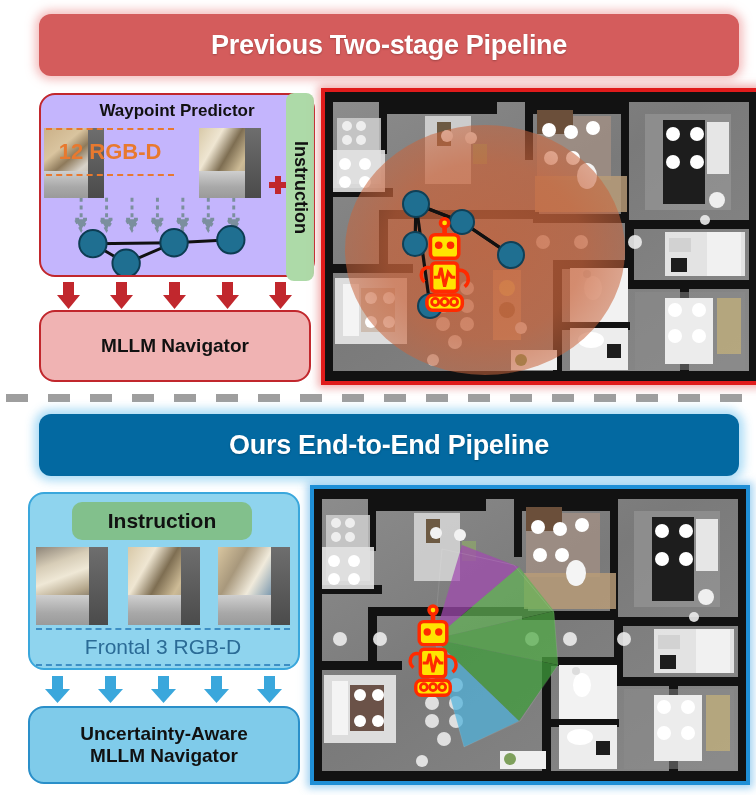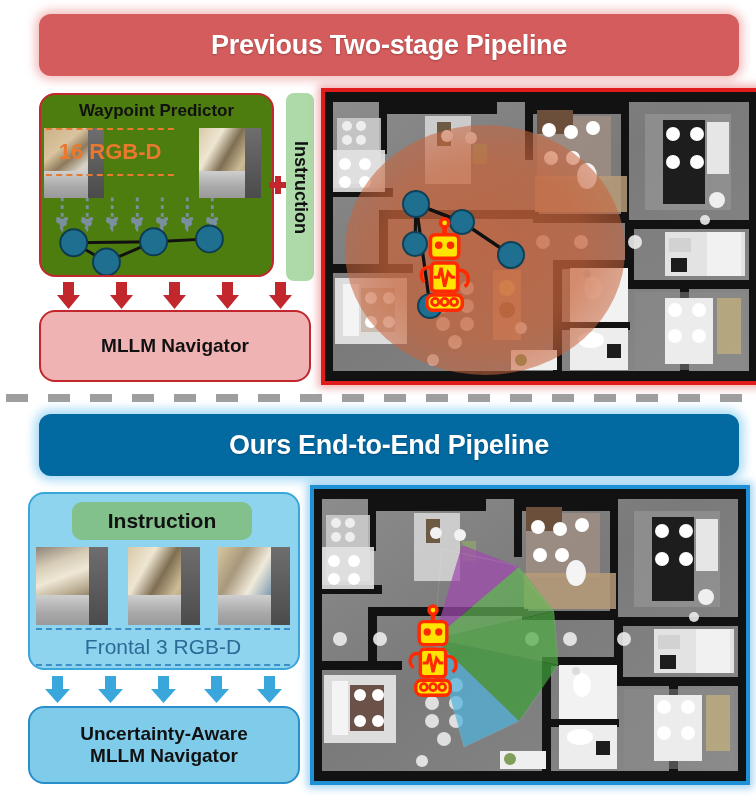--- a/index.html
+++ b/index.html
@@ -51,23 +51,23 @@
 
   
   .card {
     position: absolute;
     border-radius: 16px;
     box-sizing: border-box;
   }
   #waypoint-card {
     left: 28px;
     top: 93px;
-    width: 235px;
+    width: 276px;
     height: 184px;
-    background: #4d7c0f;
+    background: #c4b5fd;
     border: 2.5px solid #c1272d;
   }
   #waypoint-title {
     position: absolute;
     top: 6px;
     left: 0;
     width: 100%;
     text-align: center;
     font-size: 17px;
     font-weight: bold;
@@ -333,21 +333,21 @@
     <div class="depth"></div>
     <div class="sideband"></div>
   </div>
   <div class="thumb room-b" id="thumb-right">
     <div class="rgb"></div>
     <div class="depth"></div>
     <div class="sideband"></div>
   </div>
 
   <div id="rgbd-block">
-    <span id="rgbd-label">16 RGB-D</span>
+    <span id="rgbd-label">12 RGB-D</span>
   </div>
 
   <div id="plus-icon"></div>
 
   <div id="instr-vbar">
     <span id="instr-vbar-label">Instruction</span>
   </div>
 
   <div class="arrow-row" id="arrows-red">
     <svg width="272" height="28" viewBox="0 0 272 28">

